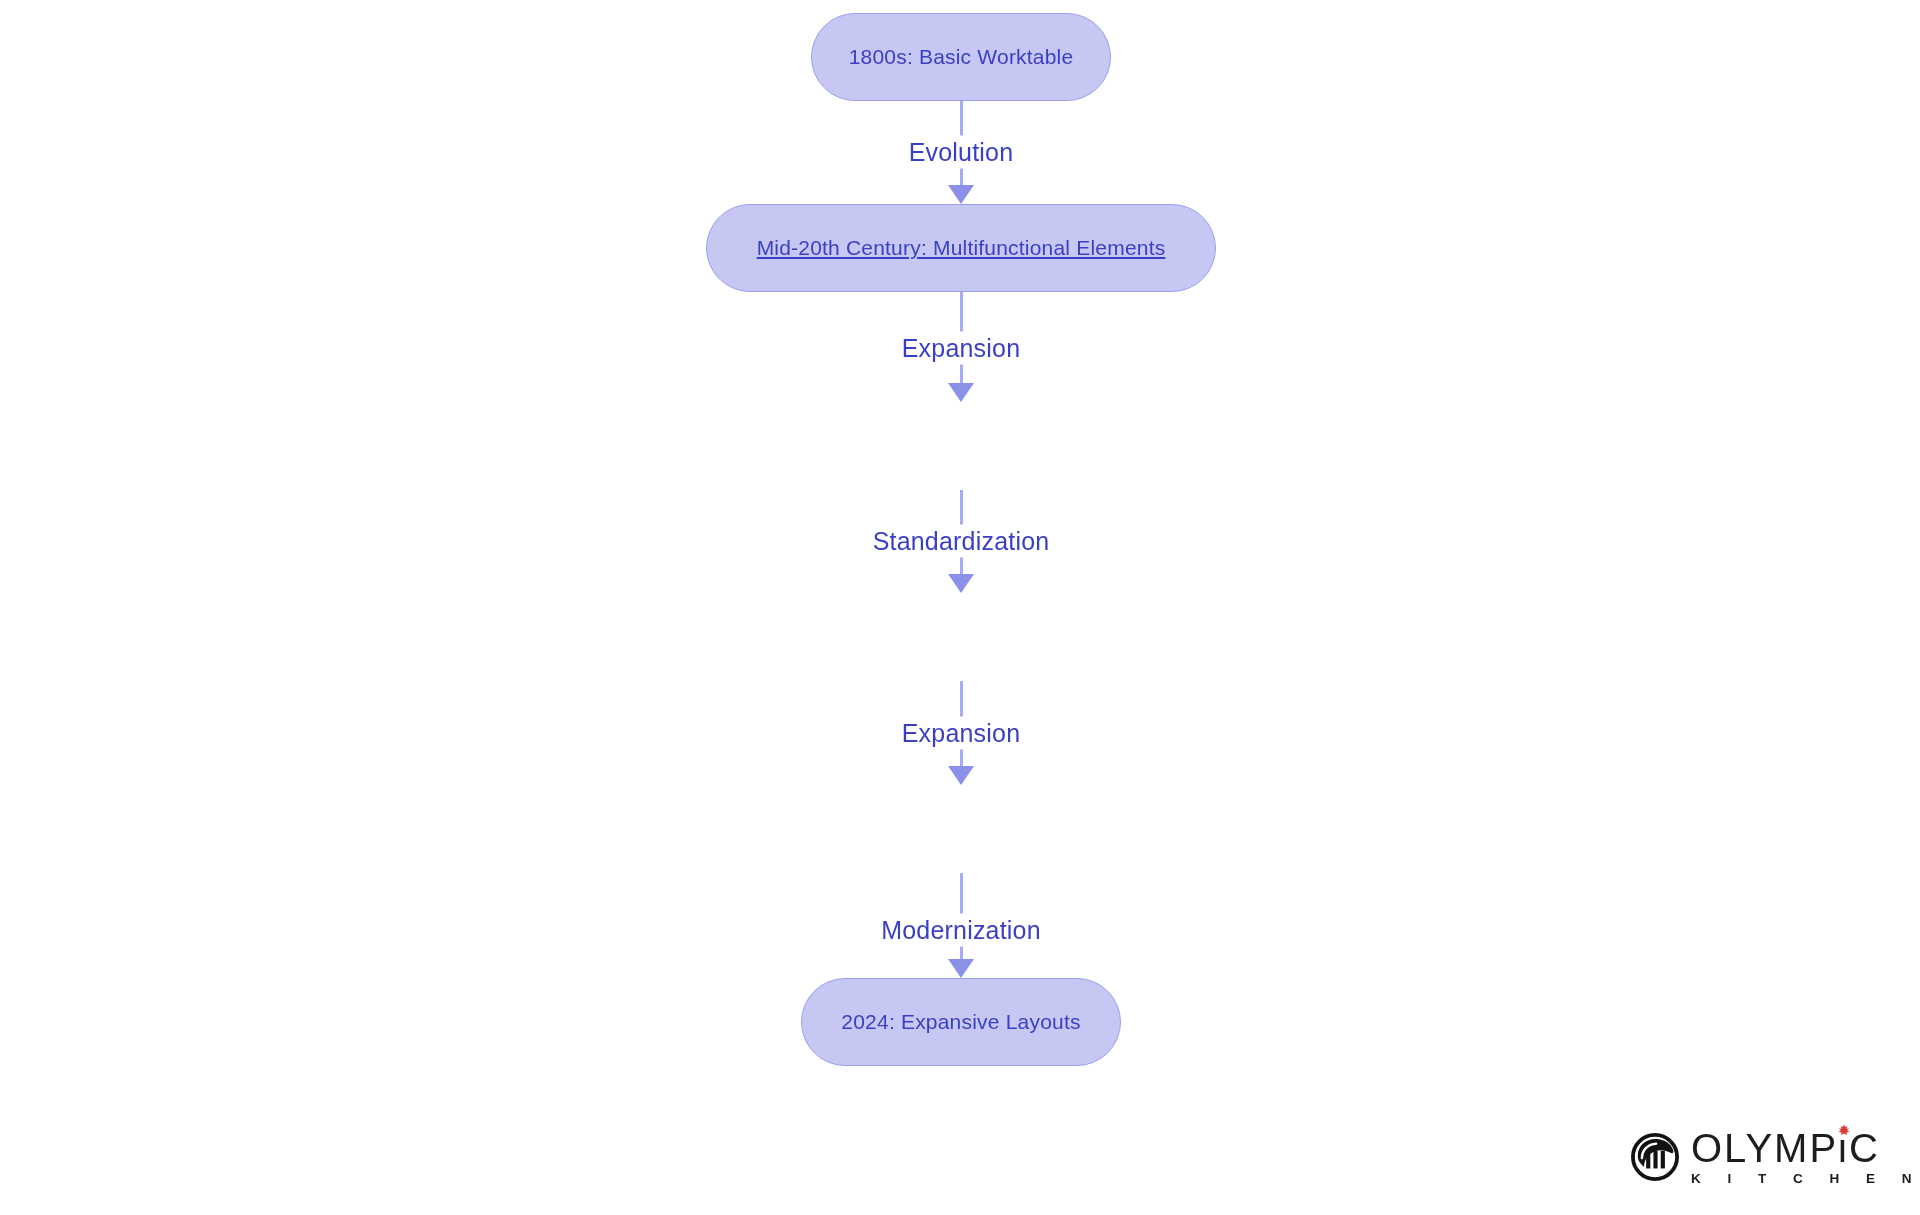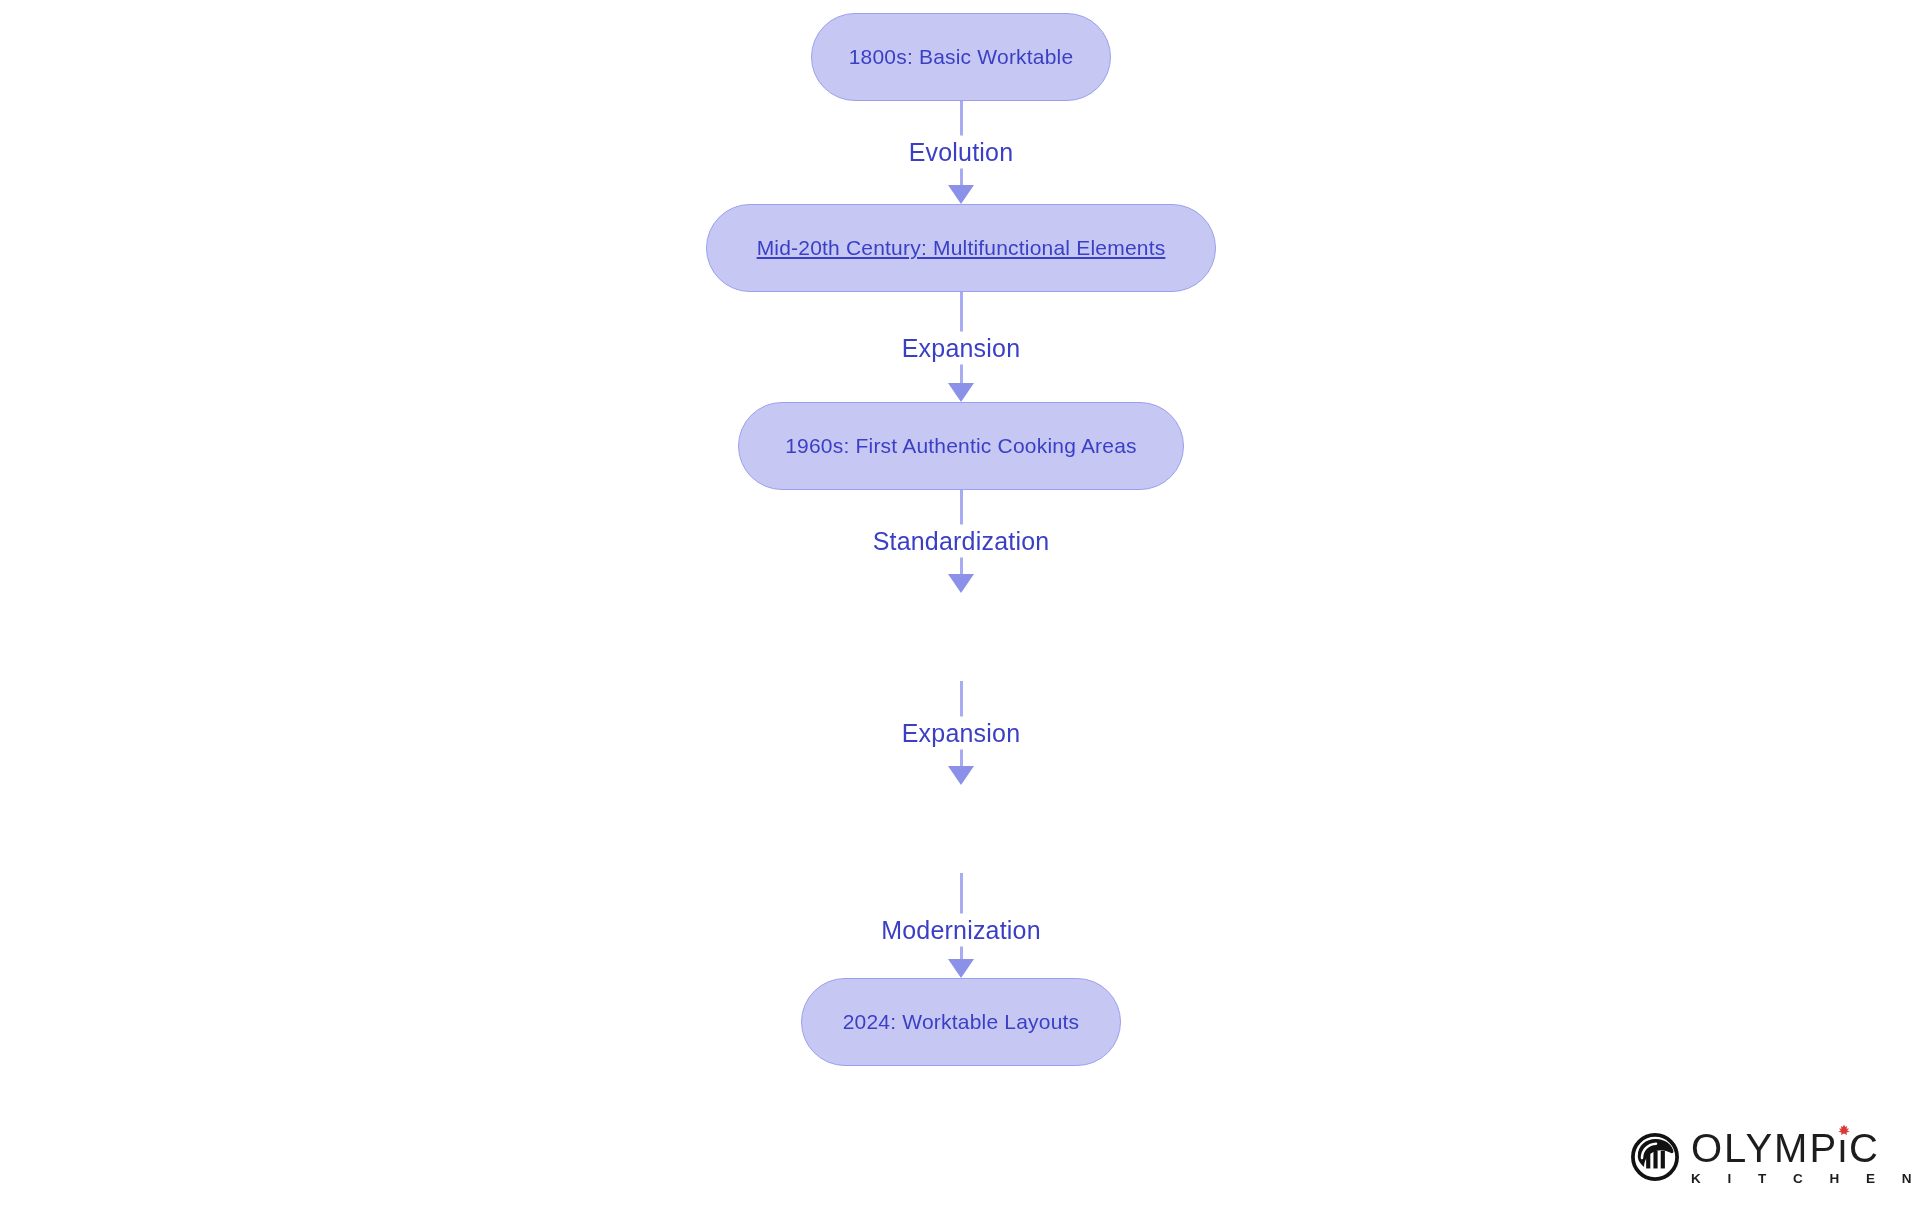--- a/index.html
+++ b/index.html
@@ -123,22 +123,21 @@
     white-space: nowrap;
   }
 </style>
 </head>
 <body>
 
 <div class="canvas">
 
   <div class="node n0">1800s: Basic Worktable</div>
   <div class="node n1">Mid-20th Century: Multifunctional Elements</div>
-  <div class="node n2">1960s: First Authentic Cooking Areas</div>
-  <div class="node n5">2024: Worktable Layouts</div>
+  <div class="node n5">2024: Expansive Layouts</div>
 
   <div class="edge-line e0"></div>
   <div class="edge-line e1"></div>
   <div class="edge-line e2"></div>
   <div class="edge-line e3"></div>
   <div class="edge-line e4"></div>
 
   <div class="arrowhead a0"></div>
   <div class="arrowhead a1"></div>
   <div class="arrowhead a2"></div>

